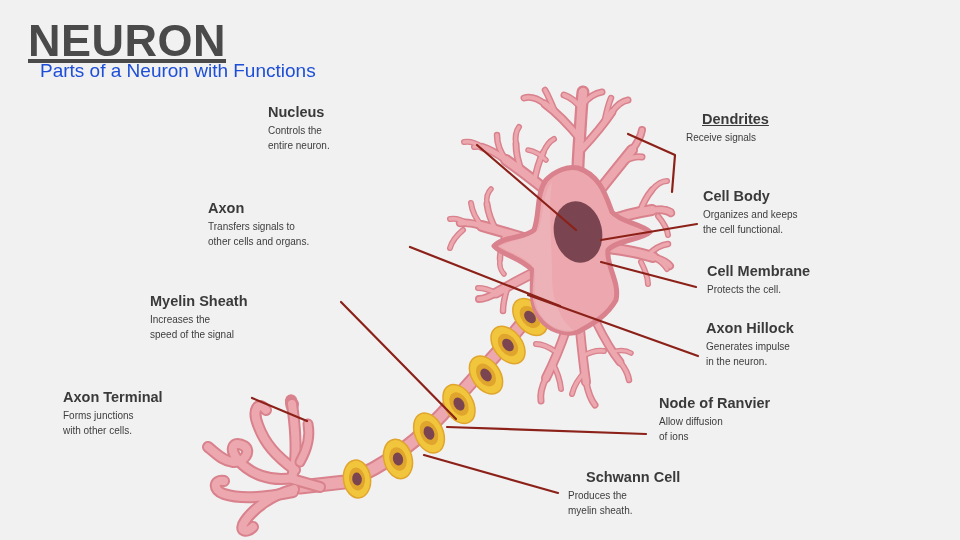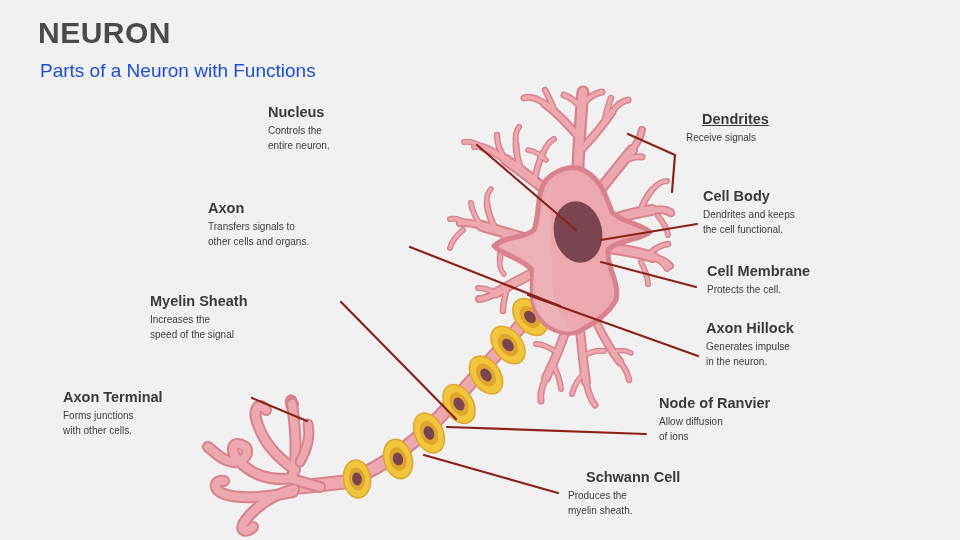--- a/index.html
+++ b/index.html
@@ -13,27 +13,28 @@
     height: 540px;
     background: #f1f1f1;
     overflow: hidden;
     font-family: "Liberation Sans", sans-serif;
     -webkit-font-smoothing: antialiased;
   }
 
   
   #title {
     position: absolute;
-    left: 38px;
+    left: 28px;
     top: 16px;
-    font-size: 30px;
+    font-size: 45px;
     font-weight: bold;
     letter-spacing: 0.5px;
     color: #4a4a4a;
     line-height: 1.1;
+    text-decoration: underline;
   }
   #subtitle {
     position: absolute;
     left: 40px;
     top: 60px;
     font-size: 19px;
     font-weight: normal;
     color: #1d4ed8;
     line-height: 1.2;
   }
@@ -373,21 +374,21 @@
   <div class="callout align-left" style="left:686px; top:110px; width:200px;">
     <div class="c-title" style="padding-left:16px;text-decoration:underline;">Dendrites</div>
     <div class="c-desc">
       <div>Receive signals</div>
     </div>
   </div>
 
   <div class="callout align-left" style="left:703px; top:187px; width:200px;">
     <div class="c-title">Cell Body</div>
     <div class="c-desc">
-      <div>Dendrites and keeps</div>
+      <div>Organizes and keeps</div>
       <div>the cell functional.</div>
     </div>
   </div>
 
   <div class="callout align-left" style="left:707px; top:262px; width:200px;">
     <div class="c-title">Cell Membrane</div>
     <div class="c-desc">
       <div>Protects the cell.</div>
     </div>
   </div>

